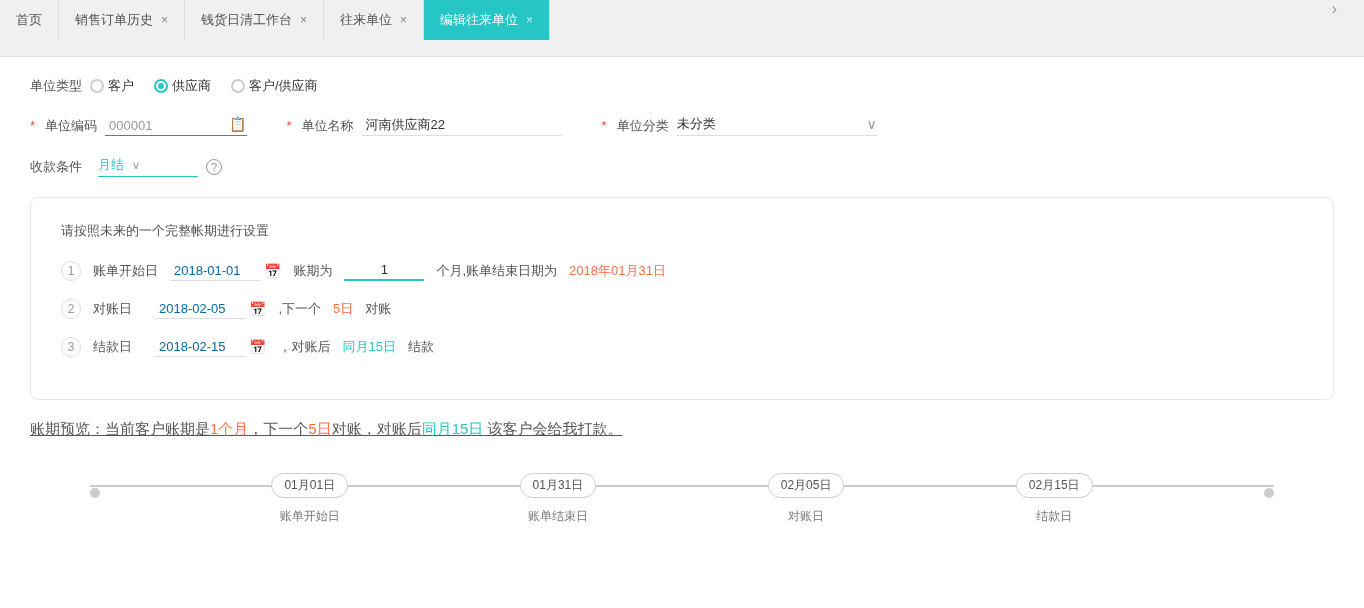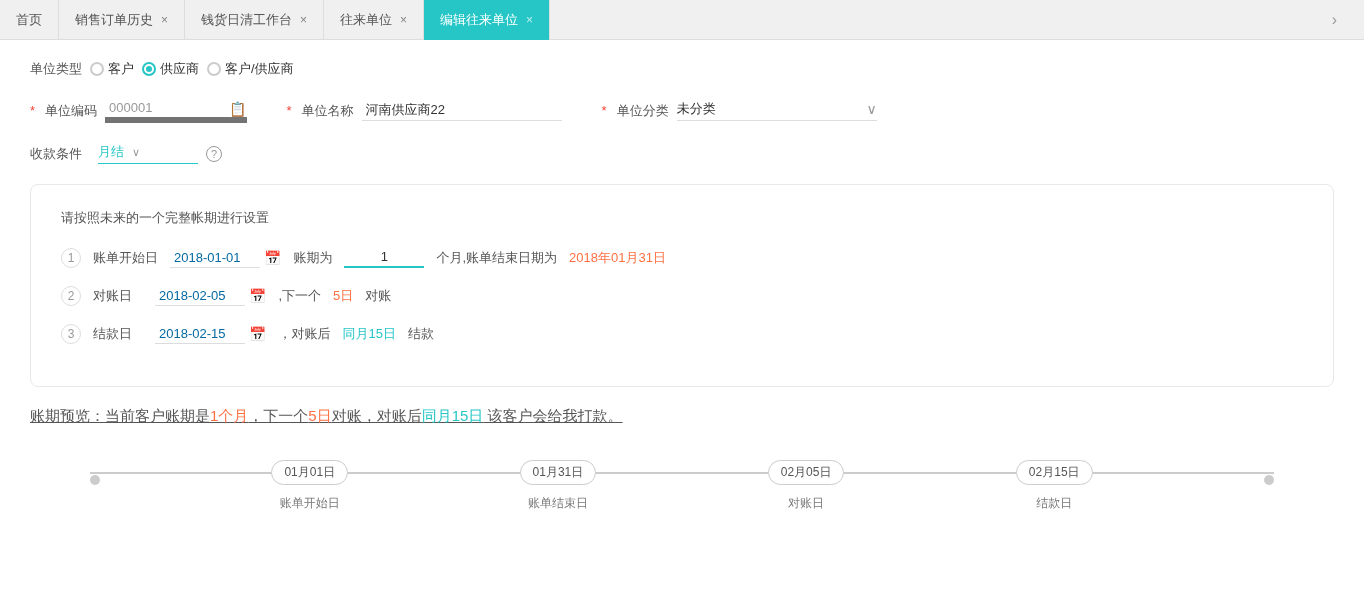--- a/index.html
+++ b/index.html
@@ -1,24 +1,23 @@
 <!DOCTYPE html>
 <html><head>
   <meta charset="utf-8">
   <style>
     * { box-sizing: border-box; margin: 0; padding: 0; }
     body { font-family: "Microsoft YaHei", "PingFang SC", Arial, sans-serif; font-size: 13px; background: #f5f5f5; color: #333; }
     
     
     .tabs-bar {
       display: flex;
-      align-items: center;
       background: #f0f0f0;
       border-bottom: 1px solid #ddd;
-      height: 40px;
+      height: 57px;
       padding: 0 15px 0 0;
     }
     .tab {
       display: flex;
       align-items: center;
       padding: 0 16px;
       height: 40px;
       cursor: pointer;
       font-size: 13px;
       color: #555;
@@ -66,21 +65,21 @@
     .form-label {
       color: #555;
       white-space: nowrap;
     }
     .required-star {
       color: #f44336;
       margin-right: 2px;
     }
     .radio-group {
       display: flex;
-      gap: 8px;
+      gap: 20px;
     }
     .radio-item {
       display: flex;
       align-items: center;
       gap: 4px;
       cursor: pointer;
     }
     .radio-circle {
       width: 14px;
       height: 14px;
@@ -105,22 +104,22 @@
       border-bottom: 1px solid #ddd;
       outline: none;
       padding: 2px 4px;
       font-size: 13px;
       color: #333;
       background: transparent;
       width: 160px;
     }
     .input-with-icon {
       display: flex;
-      align-items: flex-end;
-      border-bottom: 6px solid #737373;
+      align-items: flex-start;
+      border-bottom: 1px solid #737373;
       gap: 4px;
     }
     .input-with-icon input {
       border: none;
       outline: none;
       font-size: 13px;
       color: #999;
       background: transparent;
       width: 120px;
       padding: 2px 4px;

